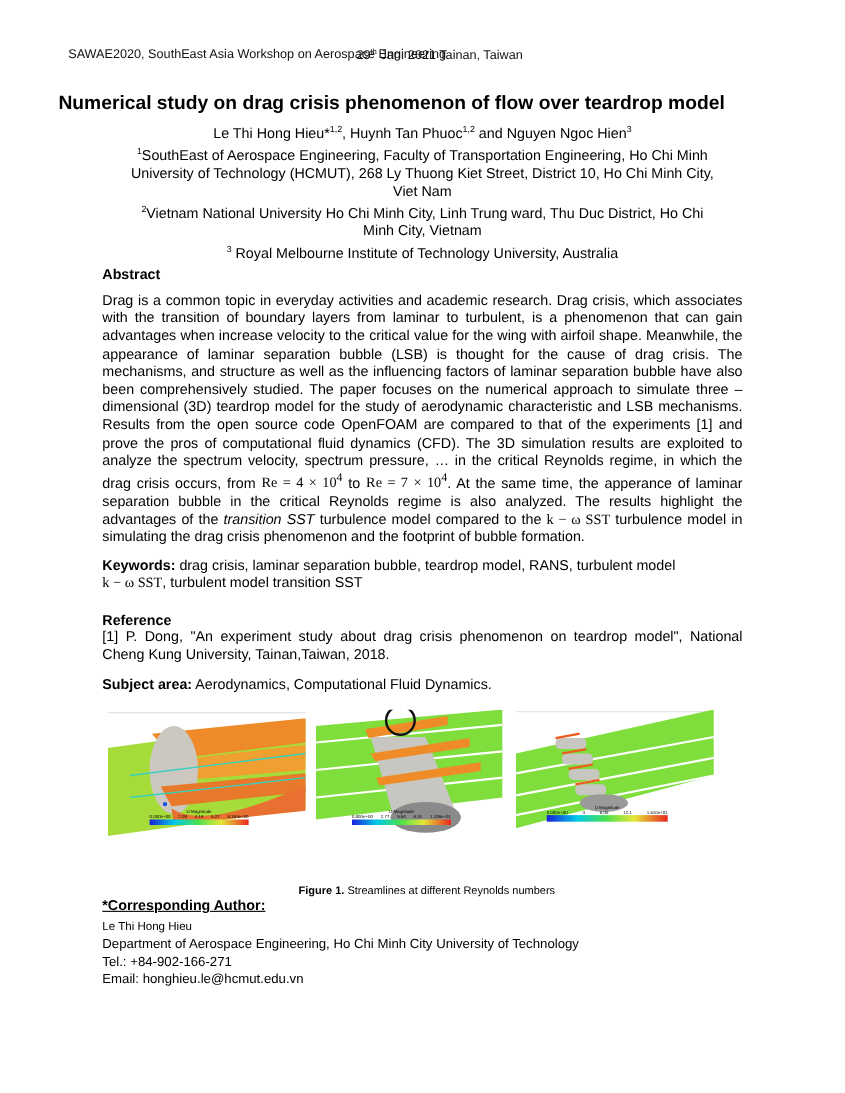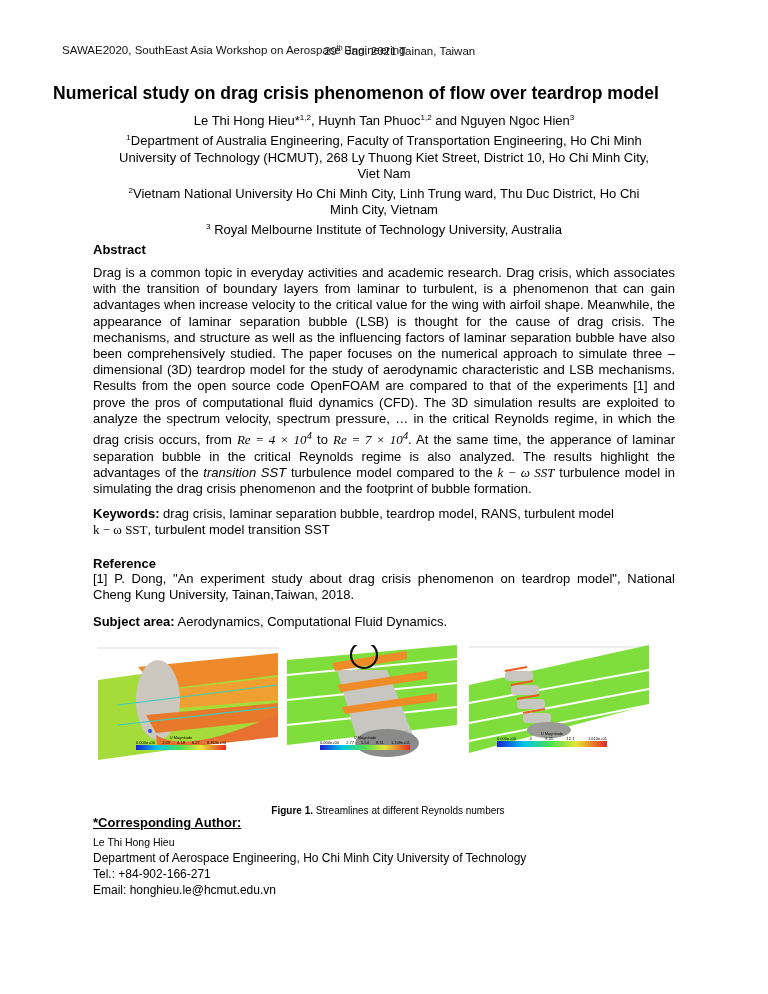--- a/index.html
+++ b/index.html
@@ -8,21 +8,21 @@
   .header-left { position: absolute; left: 0; top: 0; }
   .header-right { position: absolute; left: 262px; top: 0; }
   .header-right sup { font-size: 7px; }
   .title { position: absolute; top: 83px; left: 0; width: 712px; text-align: center; font-family: Liberation Sans, sans-serif; font-weight: bold; font-size: 17.5px; }
   .authors { position: absolute; top: 110px; left: 0; width: 768px; text-align: center; font-family: "Liberation Sans", sans-serif; font-size: 13px; line-height: 16.5px; }
   .authors sup { font-size: 8px; }
   .section-head { font-family: "Liberation Sans", sans-serif; font-weight: bold; font-size: 13px; }
   .body-text { font-family: "Liberation Sans", sans-serif; font-size: 13px; line-height: 16.2px; text-align: justify; }
   .abs-head { position: absolute; top: 242px; left: 93px; }
   .abstract { position: absolute; top: 265px; left: 93px; width: 582px; }
-  .math { font-family: "Liberation Serif", serif; font-style: italic; }
+  .math { font-family: "Liberation Serif", serif; }
   .math-up { font-family: "Liberation Serif", serif; }
   .keywords { position: absolute; top: 506px; left: 93px; width: 600px; }
   .reference { position: absolute; top: 556px; left: 93px; width: 582px; }
   .subject { position: absolute; top: 614px; left: 93px; }
   .figure { position: absolute; top: 645px; left: 112px; width: 570px; height: 115px; }
   .panel { position: absolute; top: 0; height: 115px; overflow: hidden; }
   .panel svg { display: block; }
   .caption { position: absolute; top: 805px; left: 4px; width: 768px; text-align: center; font-family: "Liberation Sans", sans-serif; font-size: 10px; }
   .corr-head { position: absolute; top: 815px; left: 93px; font-family: "Liberation Sans", sans-serif; font-weight: bold; font-size: 13px; text-decoration: underline; }
   .corr-body { position: absolute; top: 834px; left: 93px; font-family: "Liberation Sans", sans-serif; font-size: 12px; line-height: 16px; }
@@ -35,21 +35,21 @@
   <span class="header-left">SAWAE2020, SouthEast Asia Workshop on Aerospace Engineering</span>
   <span class="header-right"><span>29</span><sup>th</sup><span> Jan. 2021 Tainan, Taiwan</span></span>
 </div>
 
 <div class="title">Numerical study on drag crisis phenomenon of flow over teardrop model</div>
 
 <div class="authors">
   <div>
     <span>Le Thi Hong Hieu*</span><sup>1,2</sup><span>, </span><span>Huynh Tan Phuoc</span><sup>1,2</sup><span> and </span><span>Nguyen Ngoc Hien</span><sup>3</sup>
   </div>
-  <div><sup>1</sup><span>Department of Australia Engineering, Faculty of Transportation Engineering, Ho Chi Minh</span></div>
+  <div><sup>1</sup><span>SouthEast of Aerospace Engineering, Faculty of Transportation Engineering, Ho Chi Minh</span></div>
   <div>University of Technology (HCMUT), 268 Ly Thuong Kiet Street, District 10, Ho Chi Minh City,</div>
   <div>Viet Nam</div>
   <div><sup>2</sup><span>Vietnam National University Ho Chi Minh City, Linh Trung ward, Thu Duc District, Ho Chi</span></div>
   <div>Minh City, Vietnam</div>
   <div><sup>3</sup><span> Royal Melbourne Institute of Technology University, Australia</span></div>
 </div>
 
 <div class="abs-head section-head">Abstract</div>
 <div class="abstract body-text"><span>Drag is a common topic in everyday activities and academic research. Drag crisis, which associates with the transition of boundary layers from laminar to turbulent, is a phenomenon that can gain advantages when increase velocity to the critical value for the wing with airfoil shape. Meanwhile, the appearance of laminar separation bubble (LSB) is thought for the cause of drag crisis. The mechanisms, and structure as well as the influencing factors of laminar separation bubble have also been comprehensively studied. The paper focuses on the numerical approach to simulate three – dimensional (3D) teardrop model for the study of aerodynamic characteristic and LSB mechanisms. Results from the open source code OpenFOAM are compared to that of the experiments [1] and prove the pros of computational fluid dynamics (CFD). The 3D simulation results are exploited to analyze the spectrum velocity, spectrum pressure, … in the critical Reynolds regime, in which the drag crisis occurs, from </span><span class="math"><span>Re = 4 × 10</span><sup>4</sup></span><span> to </span><span class="math"><span>Re = 7 × 10</span><sup>4</sup></span><span>. At the same time, the apperance of laminar separation bubble in the critical Reynolds regime is also analyzed. The results highlight the advantages of the </span><i>transition SST</i><span> turbulence model compared to the </span><span class="math">k − ω SST</span><span> turbulence model in simulating the drag crisis phenomenon and the footprint of bubble formation.</span></div>
 

